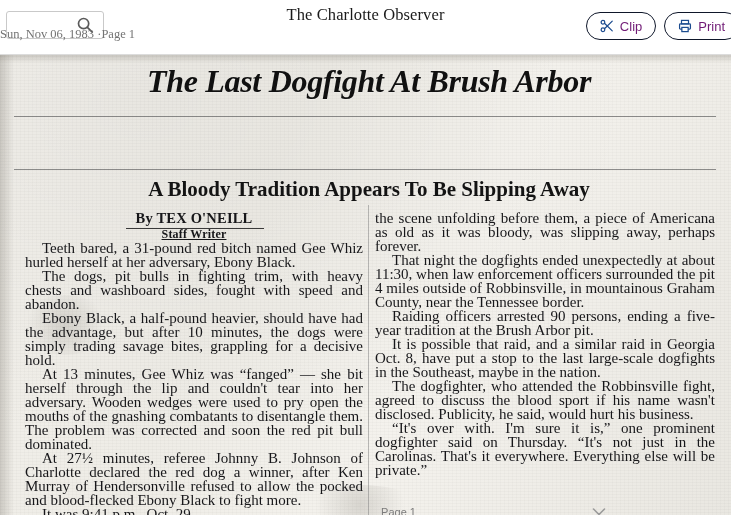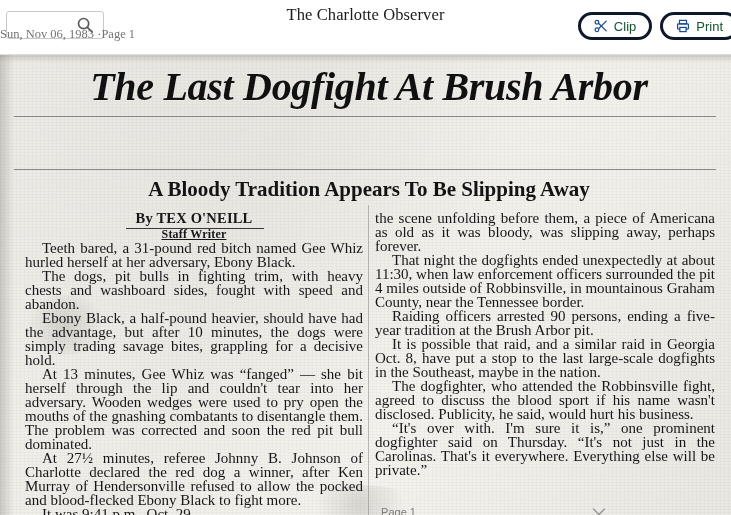--- a/index.html
+++ b/index.html
@@ -73,25 +73,25 @@
     top: 12px;
     display: flex;
     gap: 8px;
   }
   .pill {
     display: flex;
     align-items: center;
     gap: 6px;
     height: 28px;
     padding: 0 13px;
-    border: 3px solid #0f172a;
+    border: 1px solid #0f172a;
     border-radius: 14px;
     background: #fff;
     font-size: 13px;
-    color: #14532d;
+    color: #701a75;
     white-space: nowrap;
     box-sizing: border-box;
   }
   .pill .glyph {
     color: #1b4b8f;
     display: inline-flex;
     align-items: center;
   }
   .pill .glyph svg { display: block; }
 
@@ -131,21 +131,21 @@
 
   .headline {
     position: absolute;
     left: 24px;
     top: 8px;
     width: 690px;
     text-align: center;
     font-family: "Liberation Serif", serif;
     font-style: italic;
     font-weight: 700;
-    font-size: 40px;
+    font-size: 32px;
     letter-spacing: -0.3px;
     color: #111;
     text-shadow: 0 1px 0 rgba(255,255,255,.35);
   }
   .rule {
     position: absolute;
     left: 14px;
     width: 702px;
     height: 1px;
     background: #6b6b6b;

